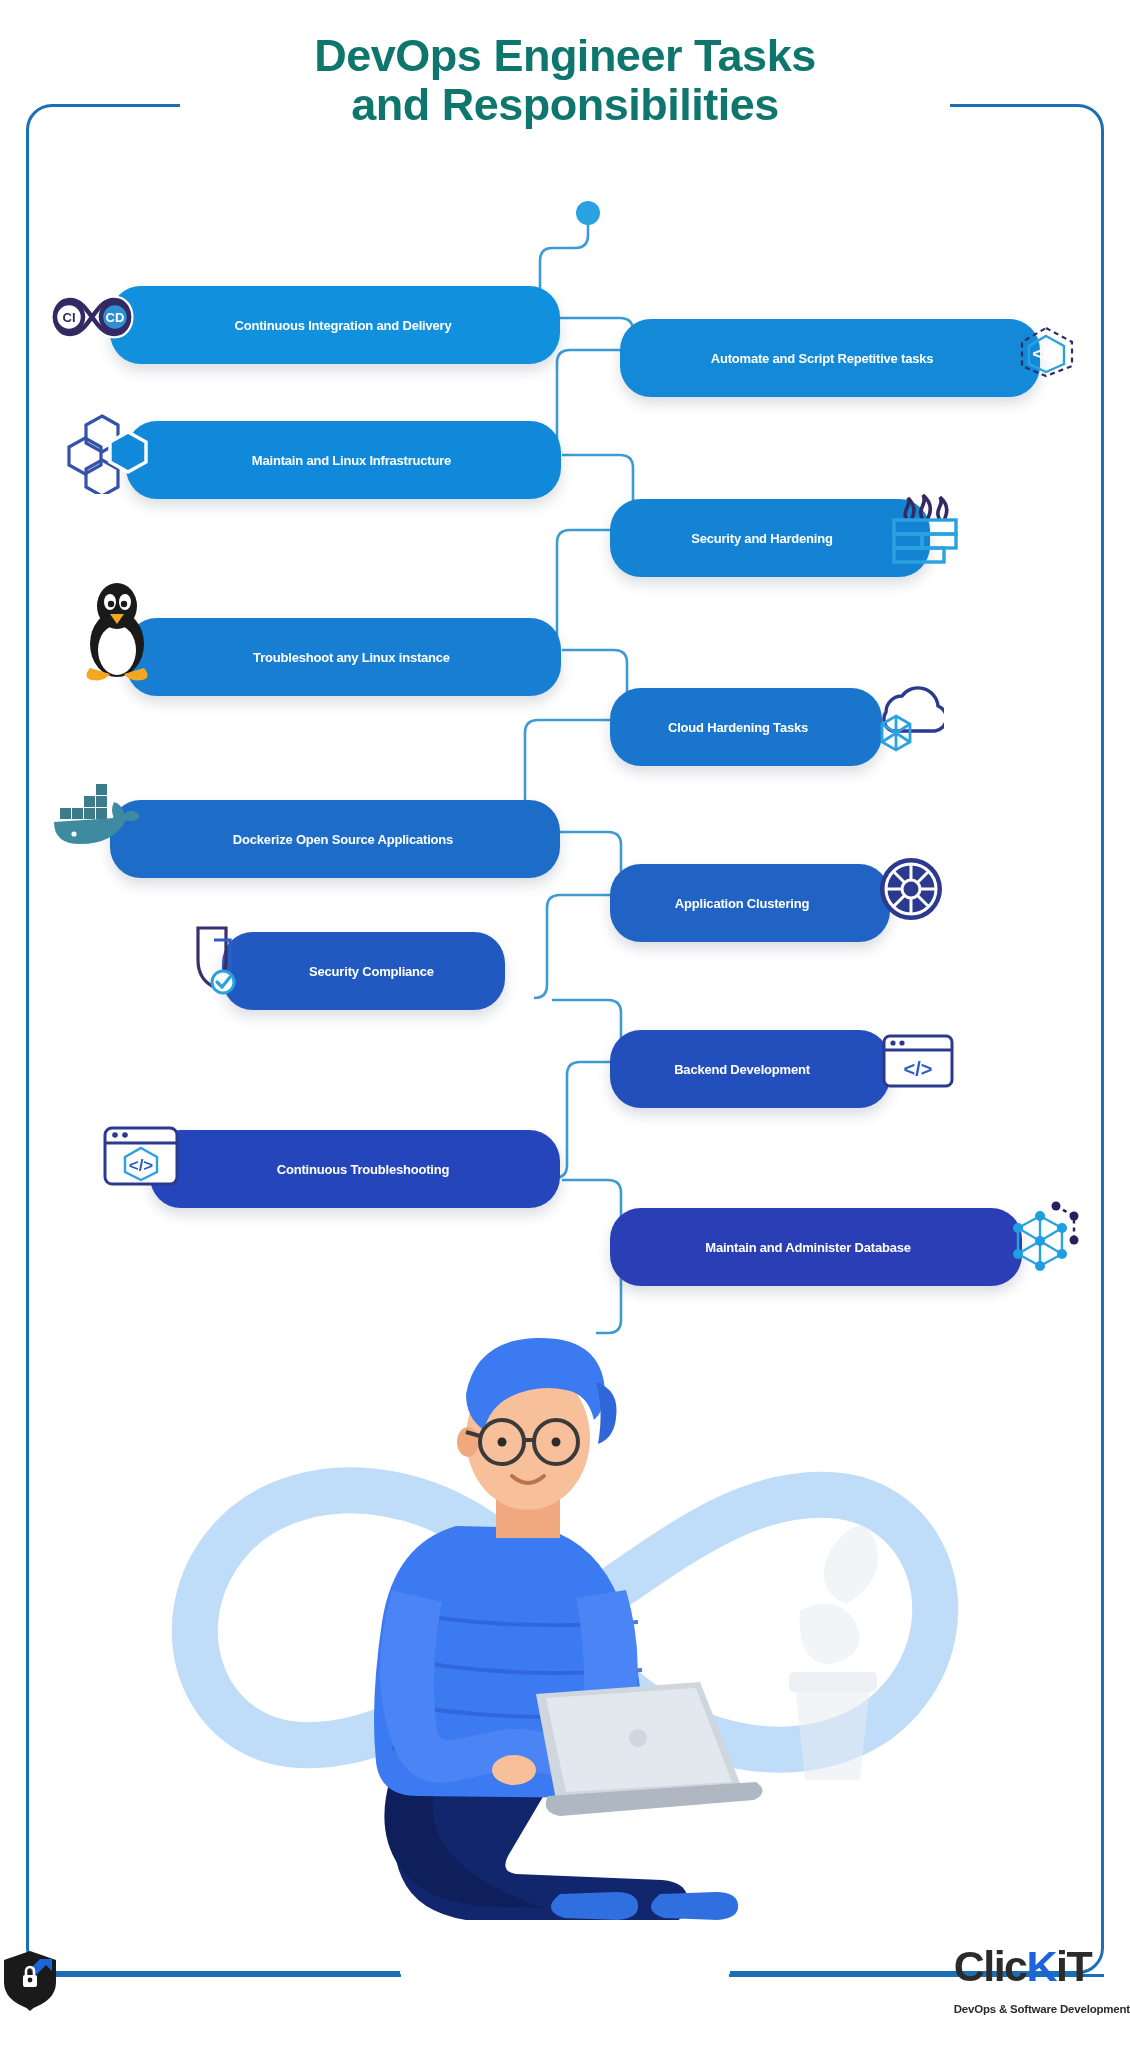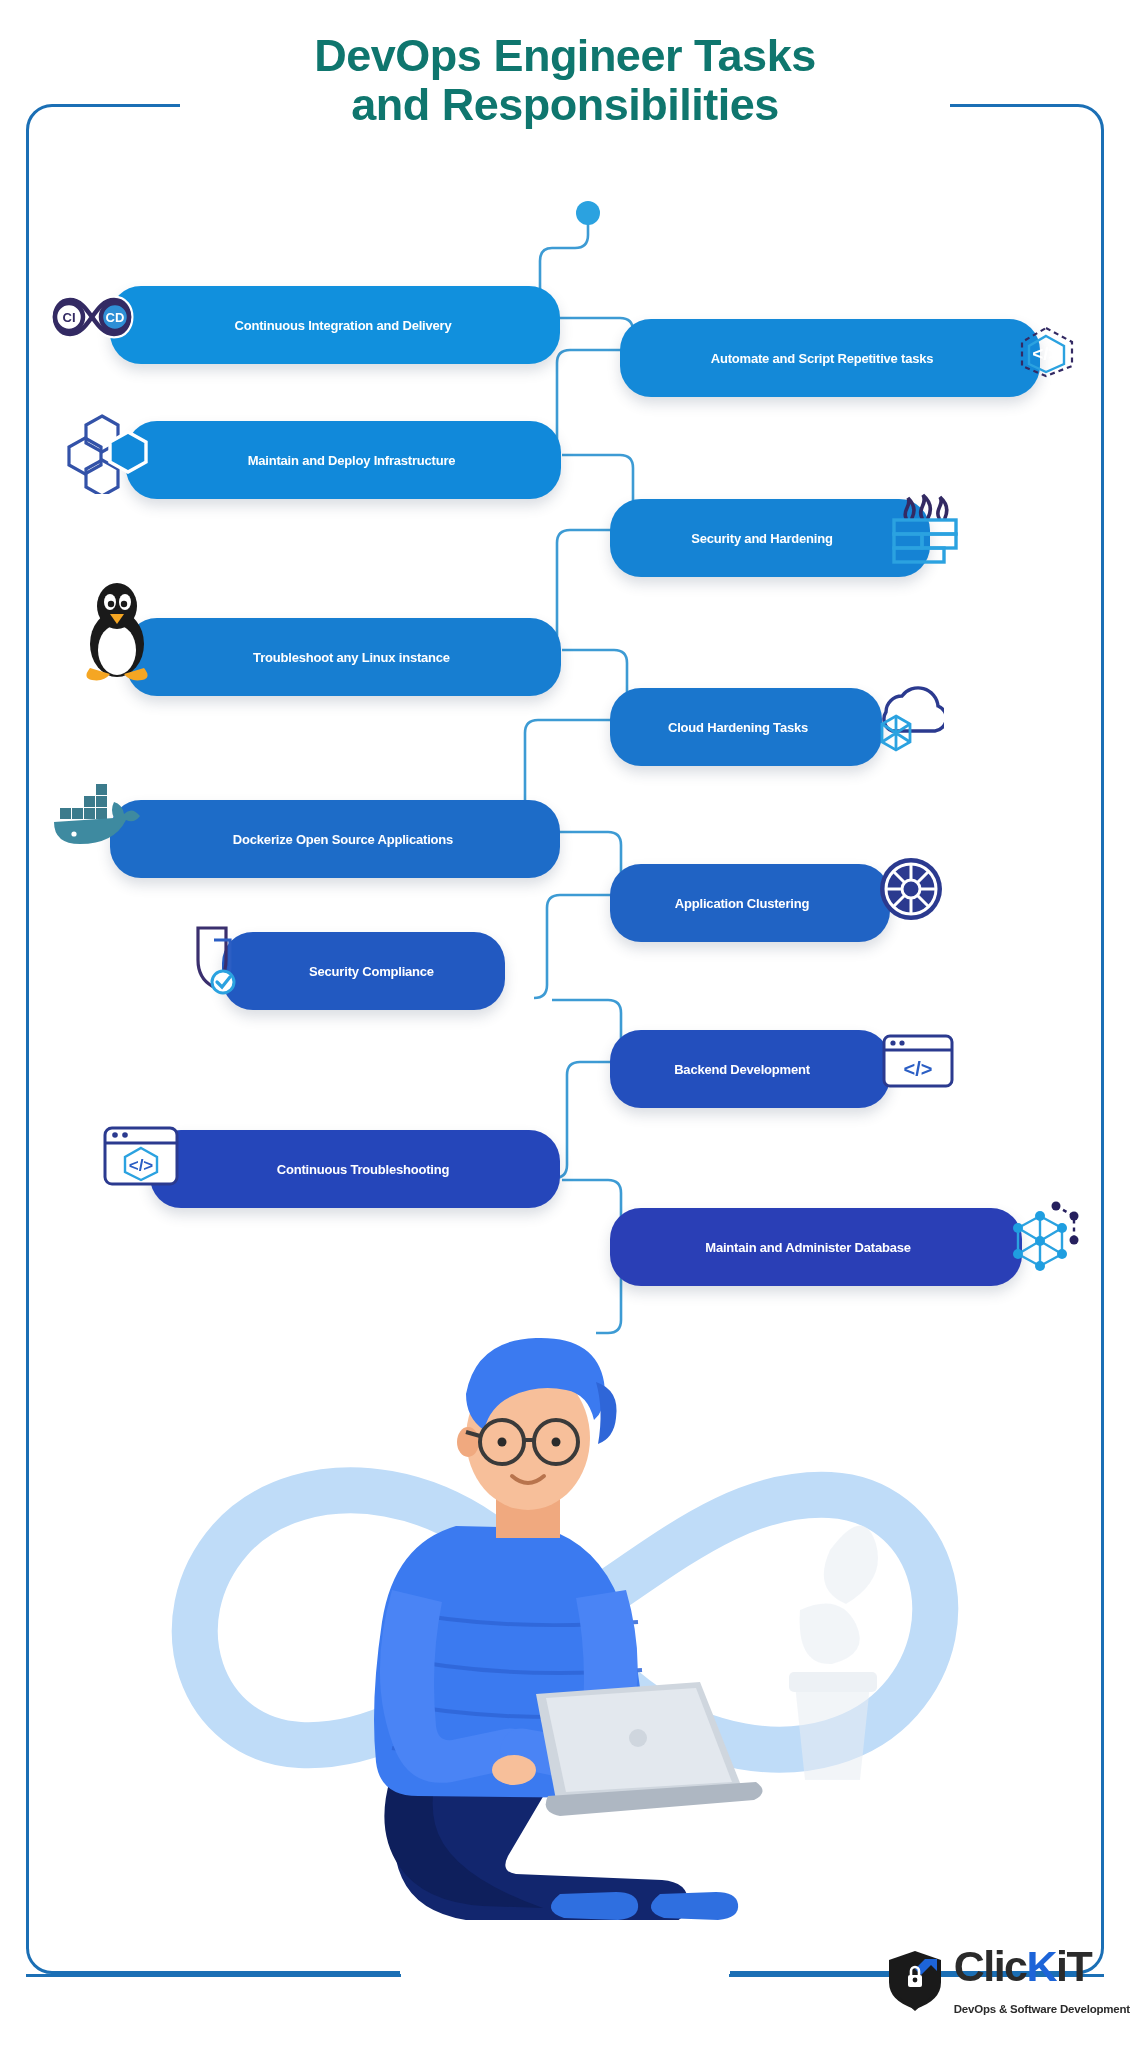--- a/index.html
+++ b/index.html
@@ -74,21 +74,21 @@
 
   
   .illus{position:absolute; left:0; top:1290px; width:1130px; height:630px;}
   .foot-rule{
     position:absolute; top:1974px; height:3px; background:#1b6fb5;
   }
   .foot-rule.l{left:26px; width:375px;}
   .foot-rule.r{left:729px; width:375px;}
   .logo-wrap{
     position:absolute; left:0; top:1945px; width:1130px;
-    display:flex; justify-content:flex-end; align-items:center; gap:9px;
+    display:flex; justify-content:space-between; align-items:center; gap:9px;
   }
   .logo-text{
     display:flex; flex-direction:column; line-height:1;
   }
   .logo-name{
     font-size:43px; font-weight:bold; color:#2b2b2b; letter-spacing:-1.5px;
   }
   .logo-name .k{color:#1d64d8;}
   .logo-tag{
     font-size:11.5px; font-weight:bold; color:#2b2b2b;
@@ -162,21 +162,21 @@
   </div>
   <svg class="icon" style="left:1012px; top:322px;" width="68" height="58" viewBox="0 0 68 58">
     <g fill="none" stroke="#332a63" stroke-width="2.2" stroke-dasharray="5 4">
       <path d="M34 6 L60 20 L60 44 L34 54 L10 44 L10 20 Z"></path>
     </g>
     <path d="M34 14 L52 24 L52 42 L34 50 L17 42 L17 24 Z" fill="none" stroke="#2ba2e0" stroke-width="2.4"></path>
     <text x="34" y="38" font-family="Liberation Sans, sans-serif" font-size="19" font-weight="bold" fill="#ffffff" text-anchor="middle">&lt;/&gt;</text>
   </svg>
 
   <div class="pill lefticon" style="left:126px; top:421px; width:435px; background:#1189da;">
-    <span class="lbl">Maintain and Deploy Infrastructure</span>
+    <span class="lbl">Maintain and Linux Infrastructure</span>
   </div>
   <svg class="icon" style="left:66px; top:408px;" width="86" height="86" viewBox="0 0 86 86">
     <g fill="none" stroke="#3352a8" stroke-width="3.2">
       <path d="M36 8 L52 17 L52 35 L36 44 L20 35 L20 17 Z"></path>
       <path d="M19 30 L35 39 L35 57 L19 66 L3 57 L3 39 Z"></path>
       <path d="M36 52 L52 61 L52 79 L36 88 L20 79 L20 61 Z"></path>
     </g>
     <path d="M62 24 L80 34 L80 54 L62 64 L44 54 L44 34 Z" fill="#1189da" stroke="#ffffff" stroke-width="3.4"></path>
   </svg>
 

